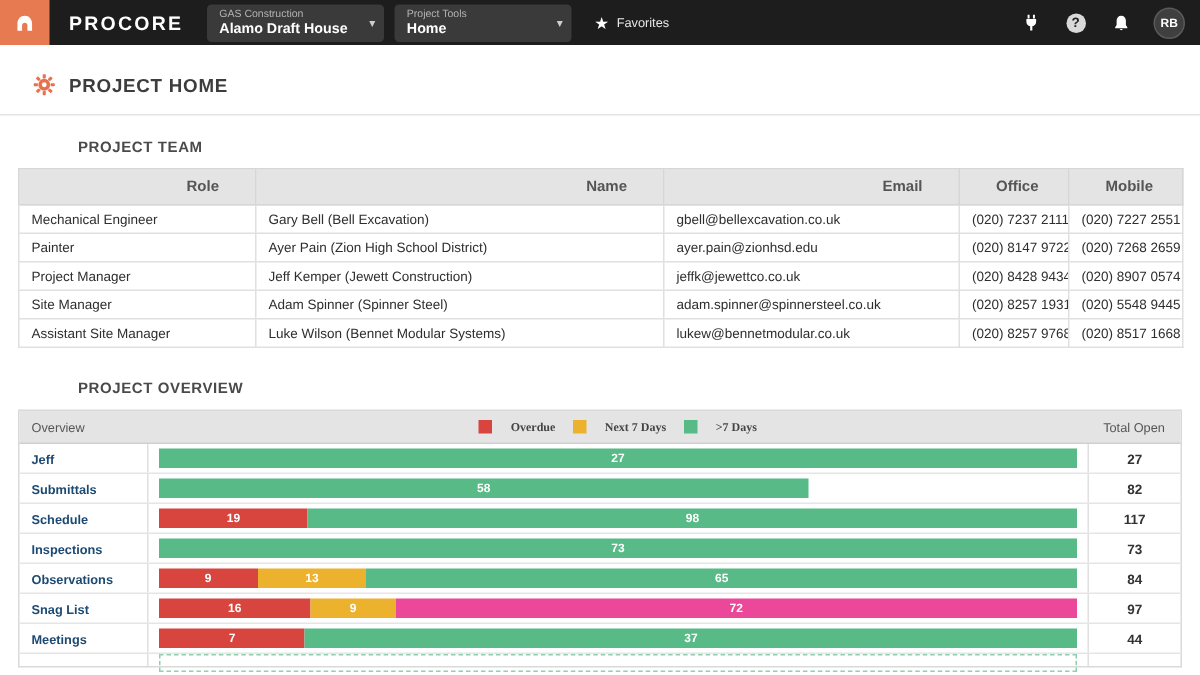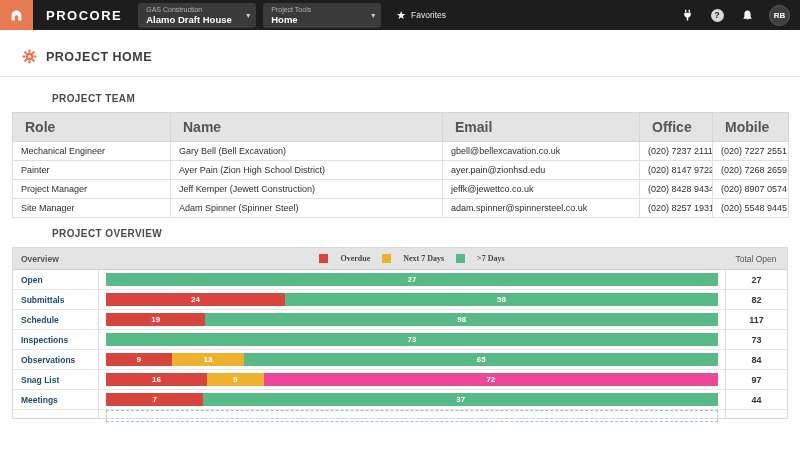--- a/index.html
+++ b/index.html
@@ -31,30 +31,30 @@
   .page-head { display:flex; align-items:center; padding:19px 0 12px 22px; }
   .page-title { font-size:12.5px; font-weight:bold; color:#3d3d3d; letter-spacing:.5px; margin-left:9px; }
   .divider { border-top:1px solid #e3e3e3; }
 
   
   .section-title { font-size:10px; font-weight:bold; color:#4a4a4a; letter-spacing:.4px;
     margin:16px 0 8px 12px;padding-left:40px; }
 
   
   table.team { border-collapse:collapse; margin:0 12px; width:776px; table-layout:fixed; }
-  table.team th { background:#e4e4e4; text-align:left; font-size:14px; color:#555;
-    padding:6px 12px; border:1px solid #d6d6d6; font-weight:bold; }
+  table.team th { background:#e4e4e4; text-align:right; font-size:10px; color:#555;
+    padding:6px 24px; border:1px solid #d6d6d6; font-weight:bold; }
   table.team td { font-size:9px; color:#2e2e2e; padding:4px 8px; border:1px solid #e0e0e0;
     white-space:nowrap; overflow:hidden; }
   .col-role{width:158px}.col-name{width:272px}.col-email{width:197px}.col-office{width:73px}.col-mobile{width:76px}
 
   
   .ov-table { margin:0 12px; border:1px solid #d9d9d9; width:776px; }
   .ov-hdr { display:flex; background:#e4e4e4; border-bottom:1px solid #d0d0d0; height:22px; align-items:center; }
-  .ov-hdr .h-label { width:86px; font-size:8.5px; font-weight:bold; color:#555; padding-left:8px; }
+  .ov-hdr .h-label { width:86px; font-size:8.5px; font-weight:normal; color:#555; padding-left:8px; }
   .ov-hdr .h-mid { flex:1; display:flex; justify-content:center; align-items:center; gap:12px; }
   .ov-hdr .h-total { width:62px; font-size:8.5px; font-weight:normal; color:#555; text-align:center; }
   .legend-item { display:flex; align-items:flex-end; gap:12px; font-size:8px; font-weight:bold; color:#444;font-family:Liberation Serif, serif; }
   .legend-swatch { width:9px; height:9px; display:inline-block; }
 
   .ov-row { display:flex; height:20px; border-bottom:1px solid #e5e5e5; align-items:stretch; }
   .ov-label { width:86px; border-right:1px solid #e0e0e0; display:flex; align-items:center;
     padding-left:8px; font-size:8.5px; font-weight:bold; color:#1d4a73; cursor:pointer; }
   .ov-barcell { flex:1; display:flex; align-items:center; padding:0 7px; }
   .ov-bar { display:flex; width:100%; height:13px; }
@@ -172,24 +172,31 @@
         <td>(020) 8428 9434</td>
         <td>(020) 8907 0574</td>
       </tr>
       <tr>
         <td>Site Manager</td>
         <td>Adam Spinner (Spinner Steel)</td>
         <td>adam.spinner@spinnersteel.co.uk</td>
         <td>(020) 8257 1931</td>
         <td>(020) 5548 9445</td>
       </tr>
+      <tr>
+        <td>Assistant Site Manager</td>
+        <td>Luke Wilson (Bennet Modular Systems)</td>
+        <td>lukew@bennetmodular.co.uk</td>
+        <td>(020) 8257 9768</td>
+        <td>(020) 8517 1668</td>
+      </tr>
     </tbody>
 </table>
 
-<div class="section-title" style="margin-top:10px">PROJECT OVERVIEW</div>
+<div class="section-title" style="margin-top:22px">PROJECT OVERVIEW</div>
 <div class="ov-table">
   <div class="ov-hdr">
     <div class="h-label">Overview</div>
     <div class="h-mid">
         <span class="legend-item">
           <span class="legend-swatch" style="background: rgb(216, 69, 62);"></span>
           <span>Overdue</span>
         </span>
         <span class="legend-item">
           <span class="legend-swatch" style="background: rgb(236, 178, 46);"></span>
@@ -197,33 +204,32 @@
         </span>
         <span class="legend-item">
           <span class="legend-swatch" style="background: rgb(87, 186, 135);"></span>
           <span>&gt;7 Days</span>
         </span>
       </div>
     <div class="h-total">Total Open</div>
   </div>
   <div>
       <div class="ov-row">
-        <div class="ov-label">Open</div>
+        <div class="ov-label">Jeff</div>
         <div class="ov-barcell">
           <div class="ov-bar">
             <div class="seg" style="width: 100%; background: rgb(87, 186, 135);">27</div>
           </div>
         </div>
         <div class="ov-total">27</div>
       </div>
       <div class="ov-row">
         <div class="ov-label">Submittals</div>
         <div class="ov-barcell">
           <div class="ov-bar">
-            <div class="seg" style="width: 29.2683%; background: rgb(216, 69, 62);">24</div>
             <div class="seg" style="width: 70.7317%; background: rgb(87, 186, 135);">58</div>
           </div>
         </div>
         <div class="ov-total">82</div>
       </div>
       <div class="ov-row">
         <div class="ov-label">Schedule</div>
         <div class="ov-barcell">
           <div class="ov-bar">
             <div class="seg" style="width: 16.2393%; background: rgb(216, 69, 62);">19</div>

